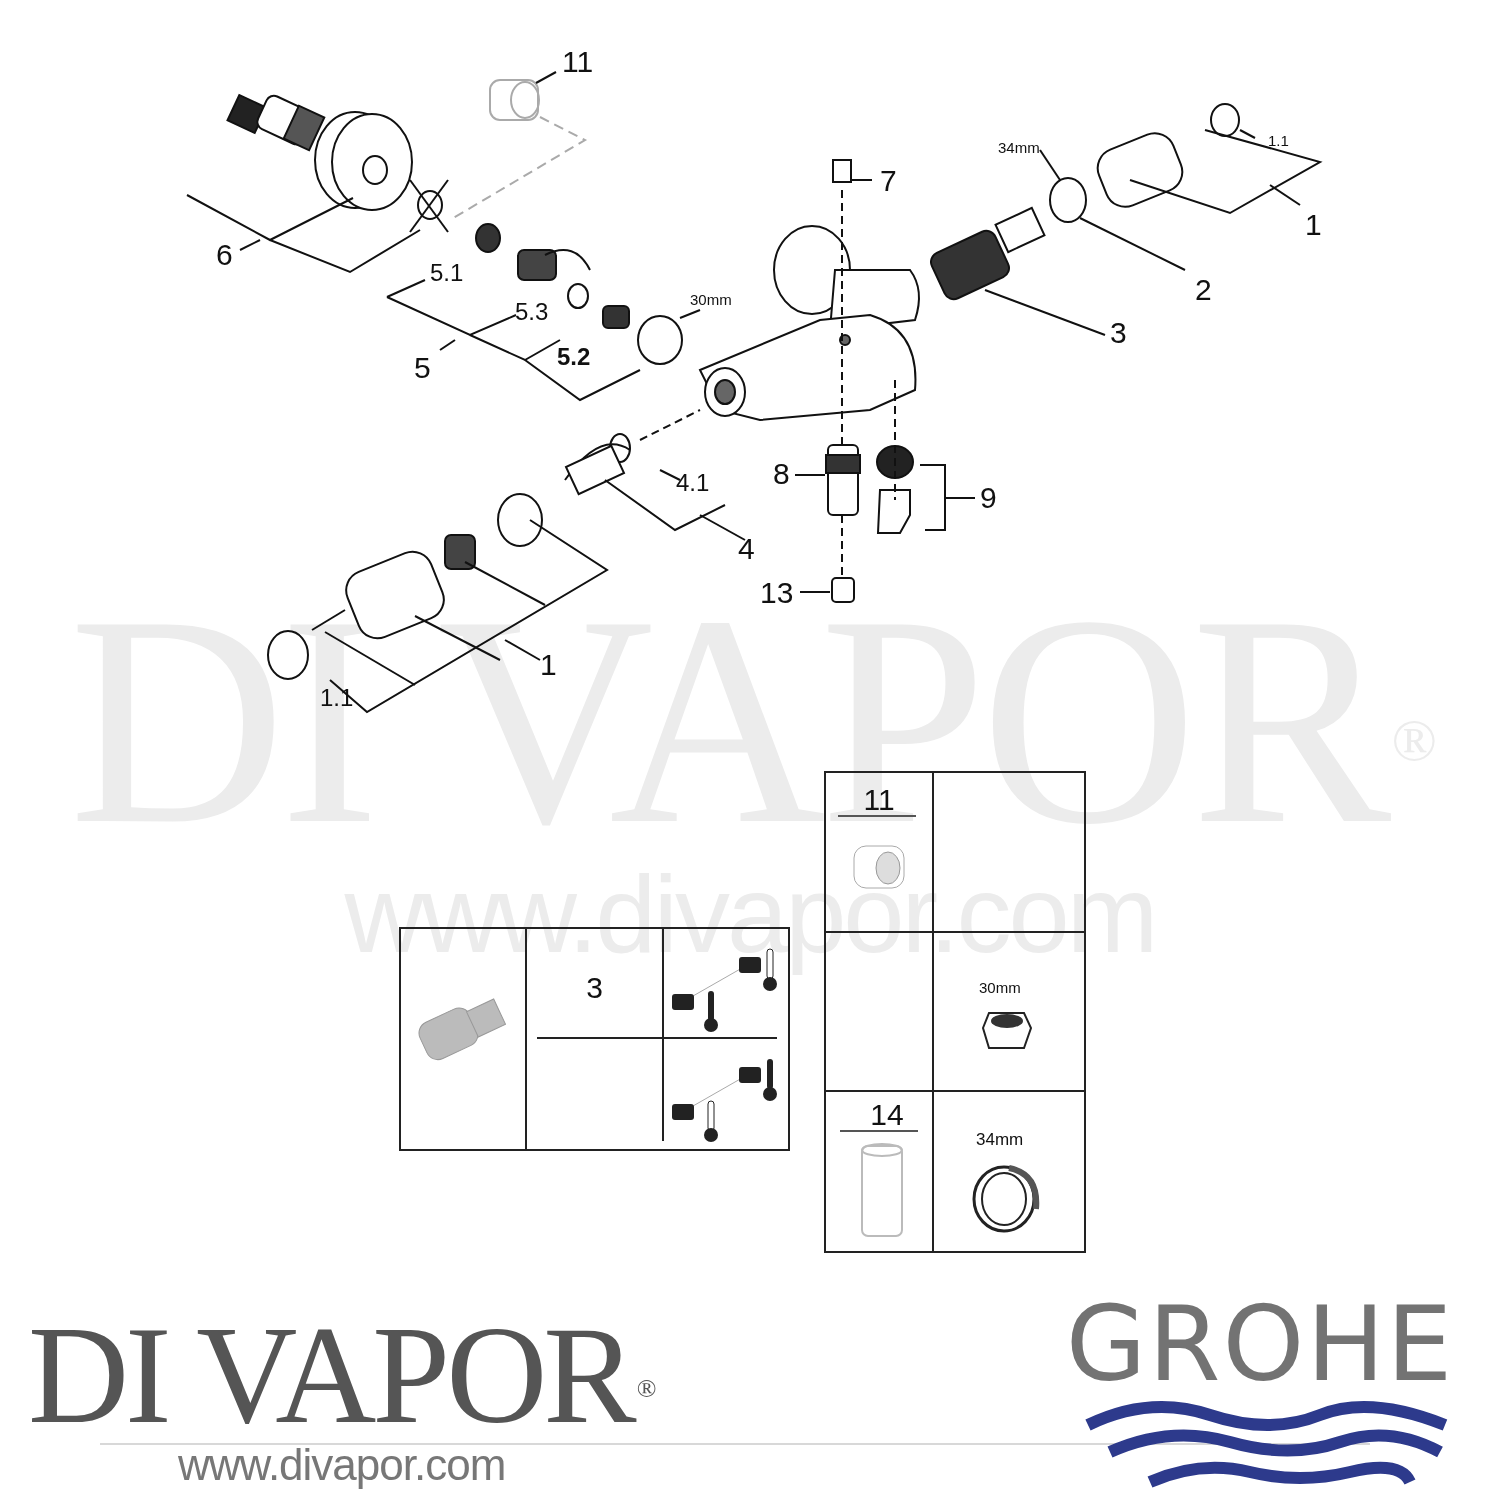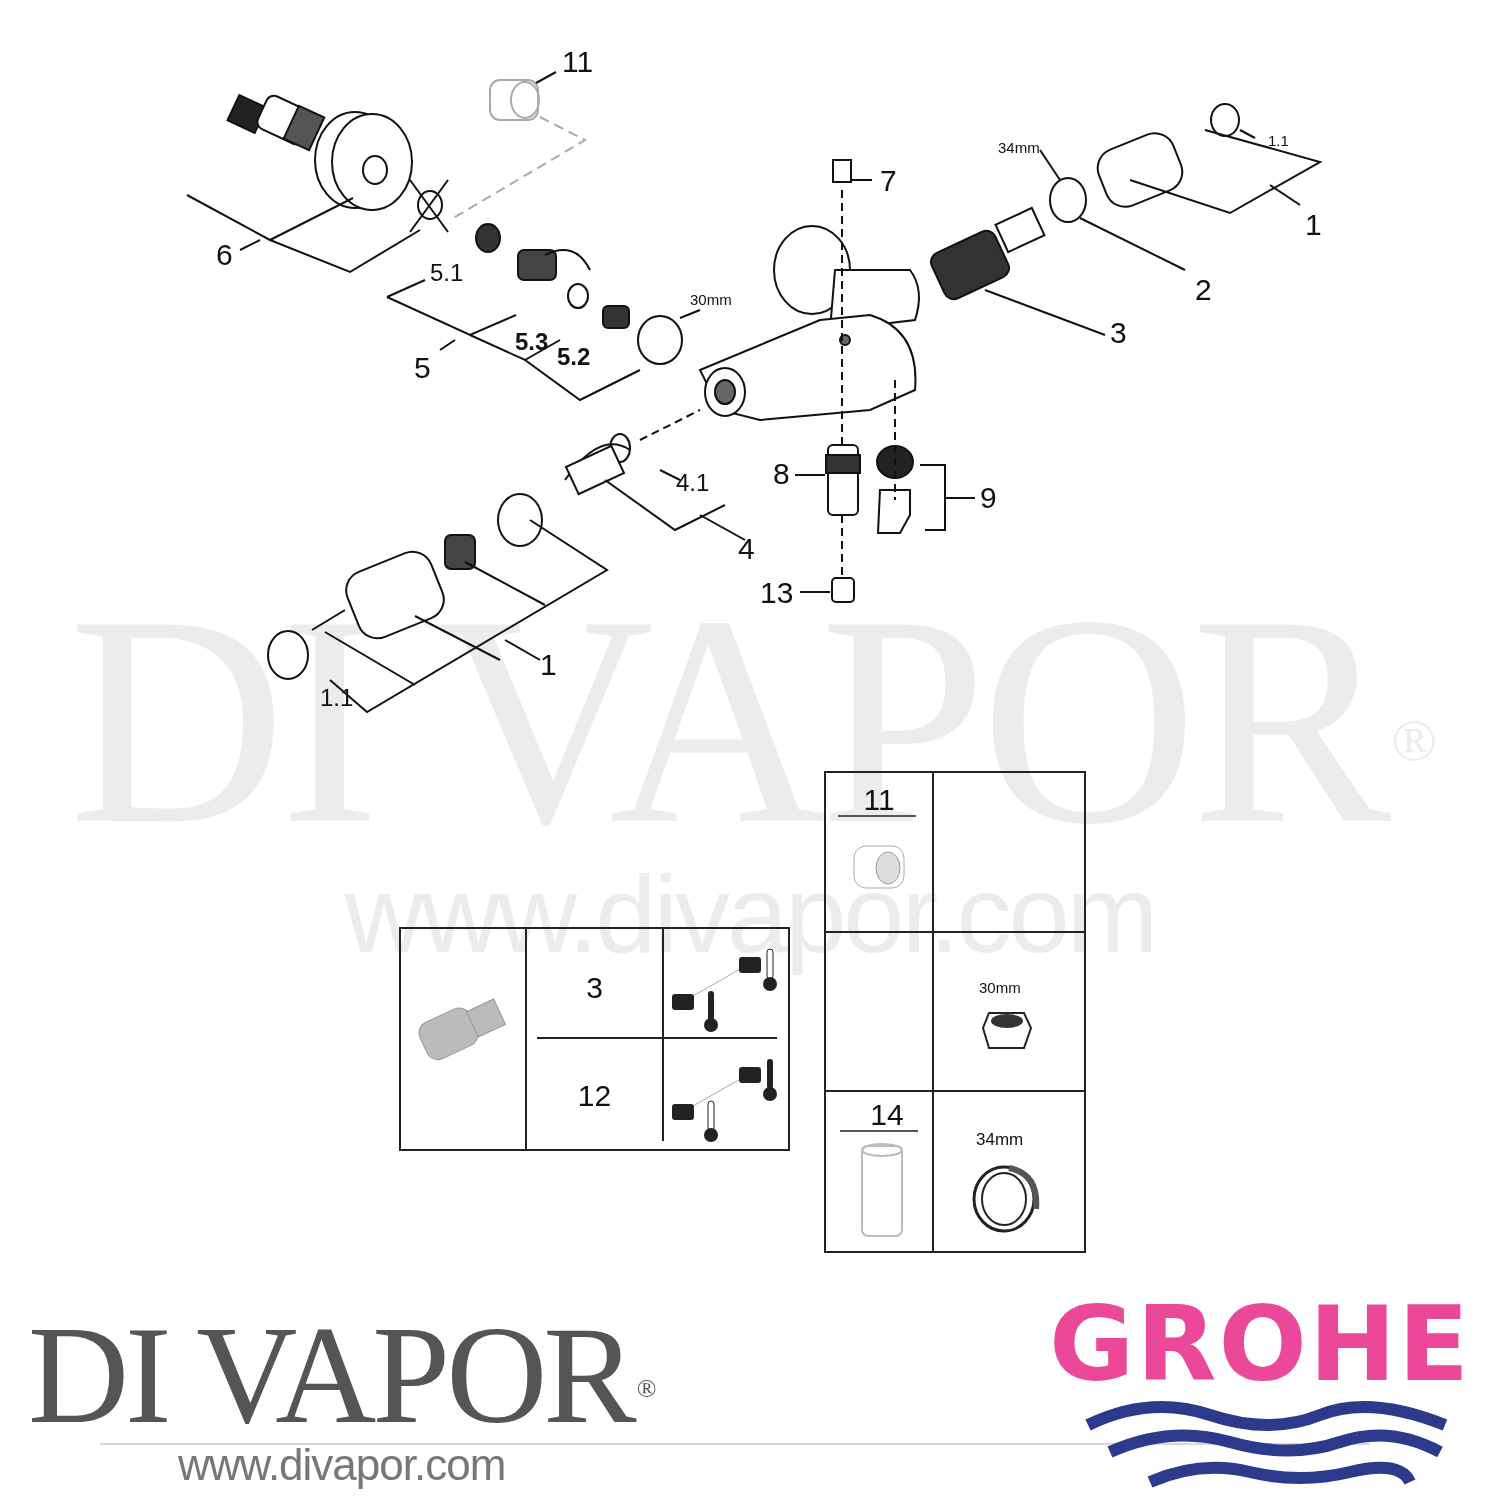--- a/index.html
+++ b/index.html
@@ -12,21 +12,21 @@
   .label { position: absolute; font-family: "Liberation Sans", sans-serif; font-size: 30px; color: #111; line-height: 1; }
   .label.small { font-size: 24px; }
   .label.tiny { font-size: 15px; }
   .table-box { position: absolute; border: 2px solid #222; background: transparent; }
   .cell { position: absolute; box-sizing: border-box; }
   .cell-num { position: absolute; font-size: 30px; text-align: center; width: 100%; }
   .footer-brand { position: absolute; left: 28px; top: 1305px; font-family: "Liberation Serif", serif; font-size: 140px; line-height: 140px; color: #555; letter-spacing: -4px; white-space: nowrap; }
   .footer-brand .reg { font-size: 26px; vertical-align: top; position: relative; top: 14px; margin-left: 4px; }
   .footer-url { position: absolute; left: 178px; top: 1440px; font-family: "Liberation Sans", sans-serif; font-size: 44px; color: #777; letter-spacing: -1px; }
   .footer-rule { position: absolute; left: 100px; top: 1443px; width: 1270px; height: 2px; background: #d8d8d8; }
-  .grohe-word { position: absolute; left: 1035px; top: 1292px; width: 450px; text-align: center; font-family: "DejaVu Sans", sans-serif; font-weight: bold; font-size: 104px; line-height: 104px; color: #ec4899; letter-spacing: 2px; }
+  .grohe-word { position: absolute; left: 1035px; top: 1292px; width: 450px; text-align: center; font-family: "DejaVu Sans", sans-serif; font-weight: normal; font-size: 104px; line-height: 104px; color: #737373; letter-spacing: 2px; }
 </style>
 </head>
 <body>
 
 <div class="wm-big"><span>DI VAPOR</span><span class="reg">®</span></div>
 <div class="wm-url">www.divapor.com</div>
 
 <svg class="diagram" width="1500" height="1500" viewBox="0 0 1500 1500">
   <g stroke="#111" stroke-width="2" fill="none">
 
@@ -131,21 +131,21 @@
 <div class="label" style="left:562px;top:47px;">11</div>
 <div class="label tiny" style="left:1268px;top:133px;">1.1</div>
 <div class="label" style="left:1305px;top:210px;">1</div>
 <div class="label" style="left:1195px;top:275px;">2</div>
 <div class="label" style="left:1110px;top:318px;">3</div>
 <div class="label" style="left:880px;top:166px;">7</div>
 <div class="label" style="left:216px;top:240px;">6</div>
 <div class="label" style="left:414px;top:353px;">5</div>
 <div class="label small" style="left:430px;top:261px;">5.1</div>
 <div class="label small" style="left:557px;top:345px;font-weight:bold;">5.2</div>
-<div class="label small" style="left:515px;top:330px;font-weight:bold;">5.3</div>
+<div class="label small" style="left:515px;top:300px;">5.3</div>
 <div class="label" style="left:738px;top:534px;">4</div>
 <div class="label small" style="left:676px;top:471px;">4.1</div>
 <div class="label" style="left:773px;top:459px;">8</div>
 <div class="label" style="left:980px;top:483px;">9</div>
 <div class="label" style="left:760px;top:578px;">13</div>
 <div class="label" style="left:540px;top:650px;">1</div>
 <div class="label small" style="left:320px;top:686px;">1.1</div>
 <div class="label tiny" style="left:690px;top:292px;">30mm</div>
 <div class="label tiny" style="left:998px;top:140px;">34mm</div>
 
@@ -153,23 +153,20 @@
   <div class="cell" style="left:0;top:0;width:126px;height:220px;border-right:2px solid #222;">
     <svg width="126" height="220">
       <g fill="#bbb" stroke="#999">
         <rect x="20" y="85" width="55" height="40" rx="12" transform="rotate(-25 47 105)"></rect>
         <rect x="70" y="75" width="30" height="28" transform="rotate(-25 85 89)"></rect>
       </g>
     </svg>
   </div>
   <div class="cell" style="left:126px;top:0;width:135px;height:110px;">
     <div class="cell-num" style="top:42px;">3</div>
-  </div>
-  <div class="cell" style="left:126px;top:110px;width:135px;height:110px;">
-    <div class="cell-num" style="top:40px;">12</div>
   </div>
   <div class="abs" style="left:136px;top:108px;width:240px;height:2px;background:#222;"></div>
   <div class="abs" style="left:261px;top:0;width:2px;height:212px;background:#222;"></div>
   <svg class="abs" style="left:263px;top:0;" width="122" height="110">
     <line x1="15" y1="75" x2="85" y2="35" stroke="#aaa"></line>
     <rect x="8" y="65" width="22" height="16" rx="3" fill="#222"></rect>
     <rect x="75" y="28" width="22" height="16" rx="3" fill="#222"></rect>
     <rect x="44" y="62" width="6" height="30" rx="3" fill="#222"></rect>
       <circle cx="47" cy="96" r="7" fill="#222"></circle>
     <rect x="103" y="20" width="6" height="30" rx="3" fill="#fff" stroke="#222"></rect>

